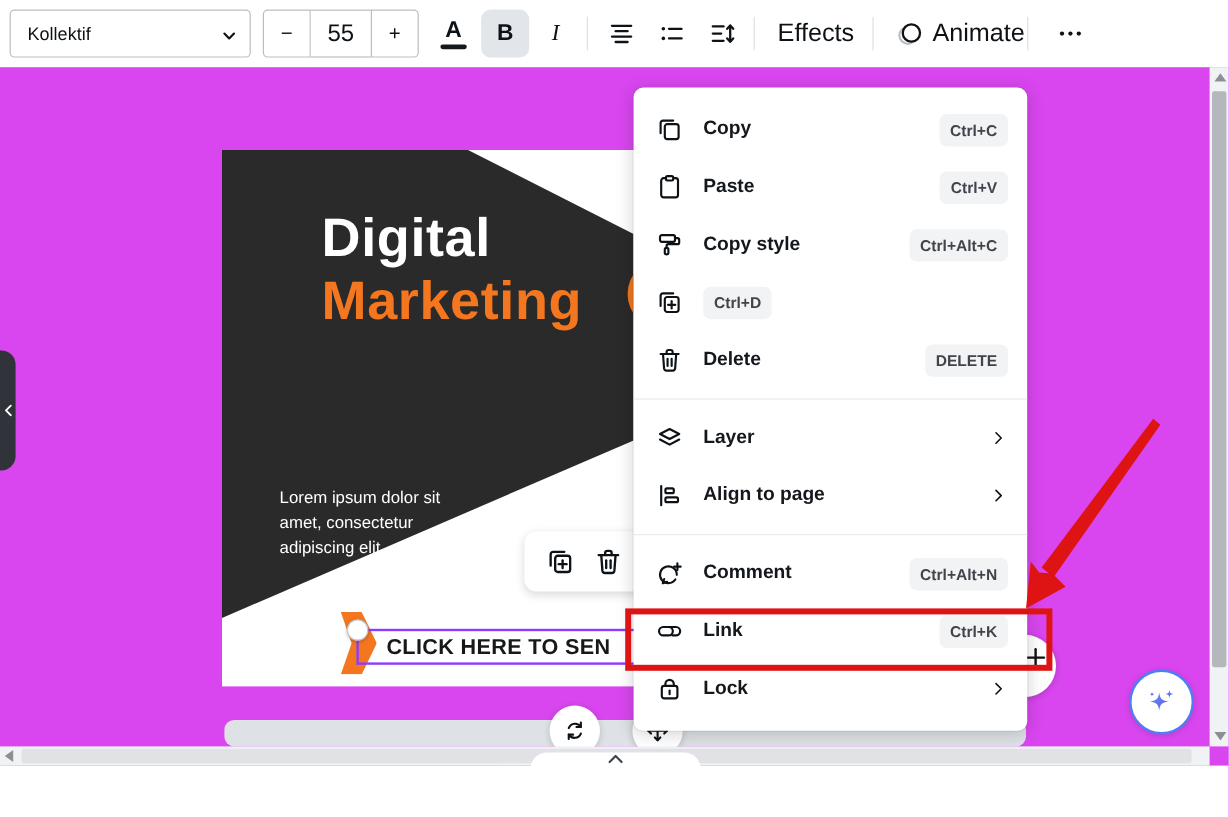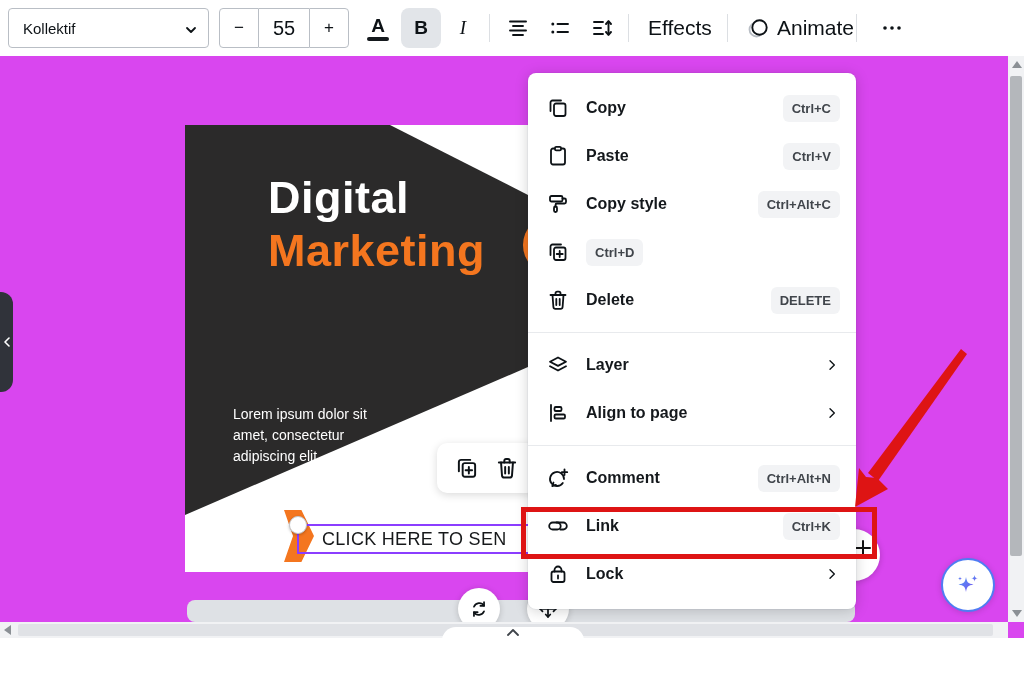--- a/index.html
+++ b/index.html
@@ -37,21 +37,21 @@
   #orange-dot { left:338px; top:90px; width:60px; height:60px; border-radius:50%; background:#f4761f; }
   #design-title { left:43px; top:46px; font-size:45px; line-height:53px; font-weight:700; letter-spacing:.5px;margin-left:40px; }
   #design-title .l1 { color:#fff; }
   #design-title .l2 { color:#f4761f; }
   #design-body { left:48px; top:243px; font-size:14px; line-height:21px; color:#fff; font-weight:500; white-space:pre-line;margin-top:36px; }
   .chev-orange { top:510px; width:36px; height:52px; background:#f4761f;
                  clip-path:polygon(0 0,55% 0,100% 50%,55% 100%,0 100%,42% 50%); }
   #chev-block { left:284px; top:510px; width:30px; height:52px; background:#f4761f;
                 clip-path:polygon(0 0,58% 0,100% 50%,58% 100%,0 100%,30% 50%); }
   #sel-rect { left:297px; top:524px; width:300px; height:30px; border:2px solid #8b3dff; }
-  #cta-text { left:322px; top:529px; font-size:18px; font-weight:400; letter-spacing:.3px; color:#16181a; white-space:nowrap; }
+  #cta-text { left:322px; top:529px; font-size:18px; font-weight:700; letter-spacing:.3px; color:#16181a; white-space:nowrap; }
   #sel-handle { left:289px; top:516px; width:18px; height:18px; border-radius:50%; background:#fff;
                 border:1px solid #c3c7cc; box-shadow:0 1px 3px rgba(0,0,0,.25); }
   #gray-bar { left:187px; top:600px; width:668px; height:22px; background:#dee1e5; border-radius:8px; }
   .float-circle { width:42px; height:42px; border-radius:50%; background:#fff;
                   box-shadow:0 1px 6px rgba(0,0,0,.18); display:flex; align-items:center; justify-content:center; }
   #mini-toolbar { left:437px; top:443px; width:100px; height:50px; background:#fff; border-radius:10px;
                   box-shadow:0 2px 8px rgba(0,0,0,.15); display:flex; align-items:center; justify-content:center; gap:14px; z-index:3; }
   #left-tab { left:0; top:292px; width:13px; height:100px; background:#30333a; border-radius:0 12px 12px 0;
               display:flex; align-items:center; justify-content:center; color:#fff; z-index:4; }
   #plus-circle { left:828px; top:529px; width:52px; height:52px; border-radius:50%; background:#fff;

